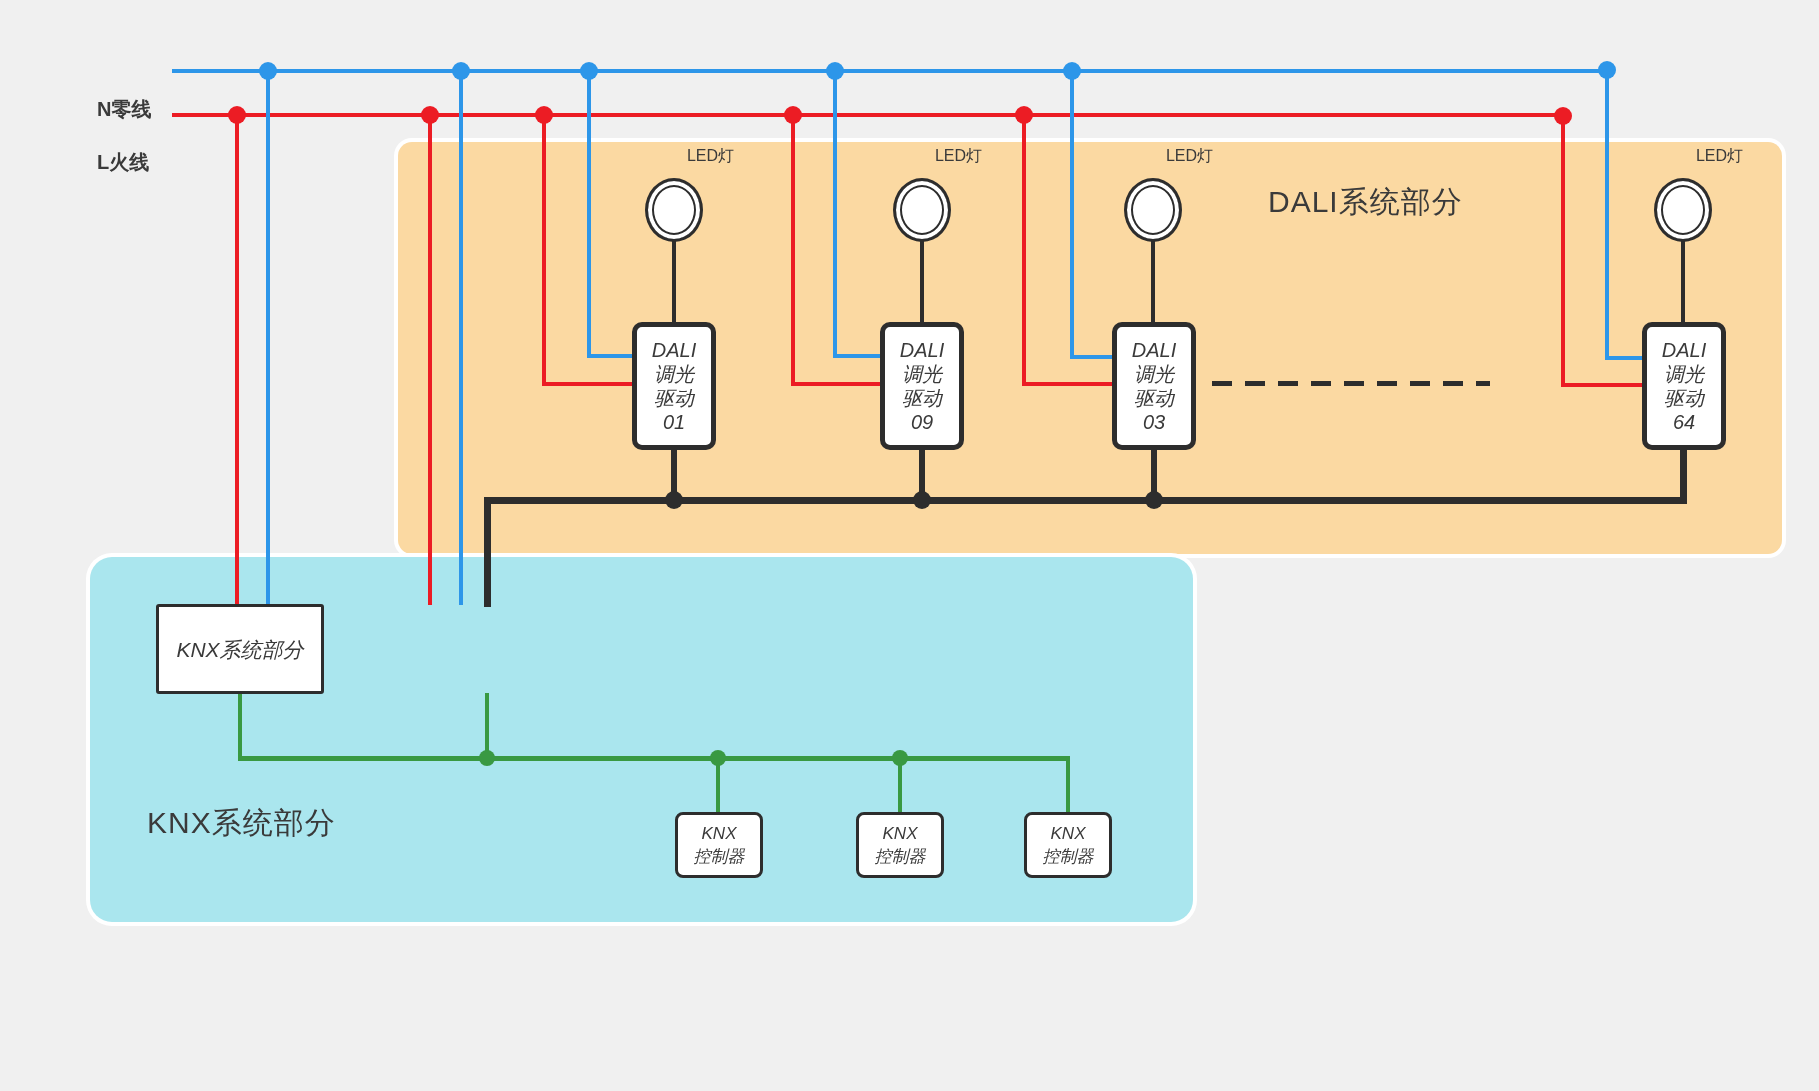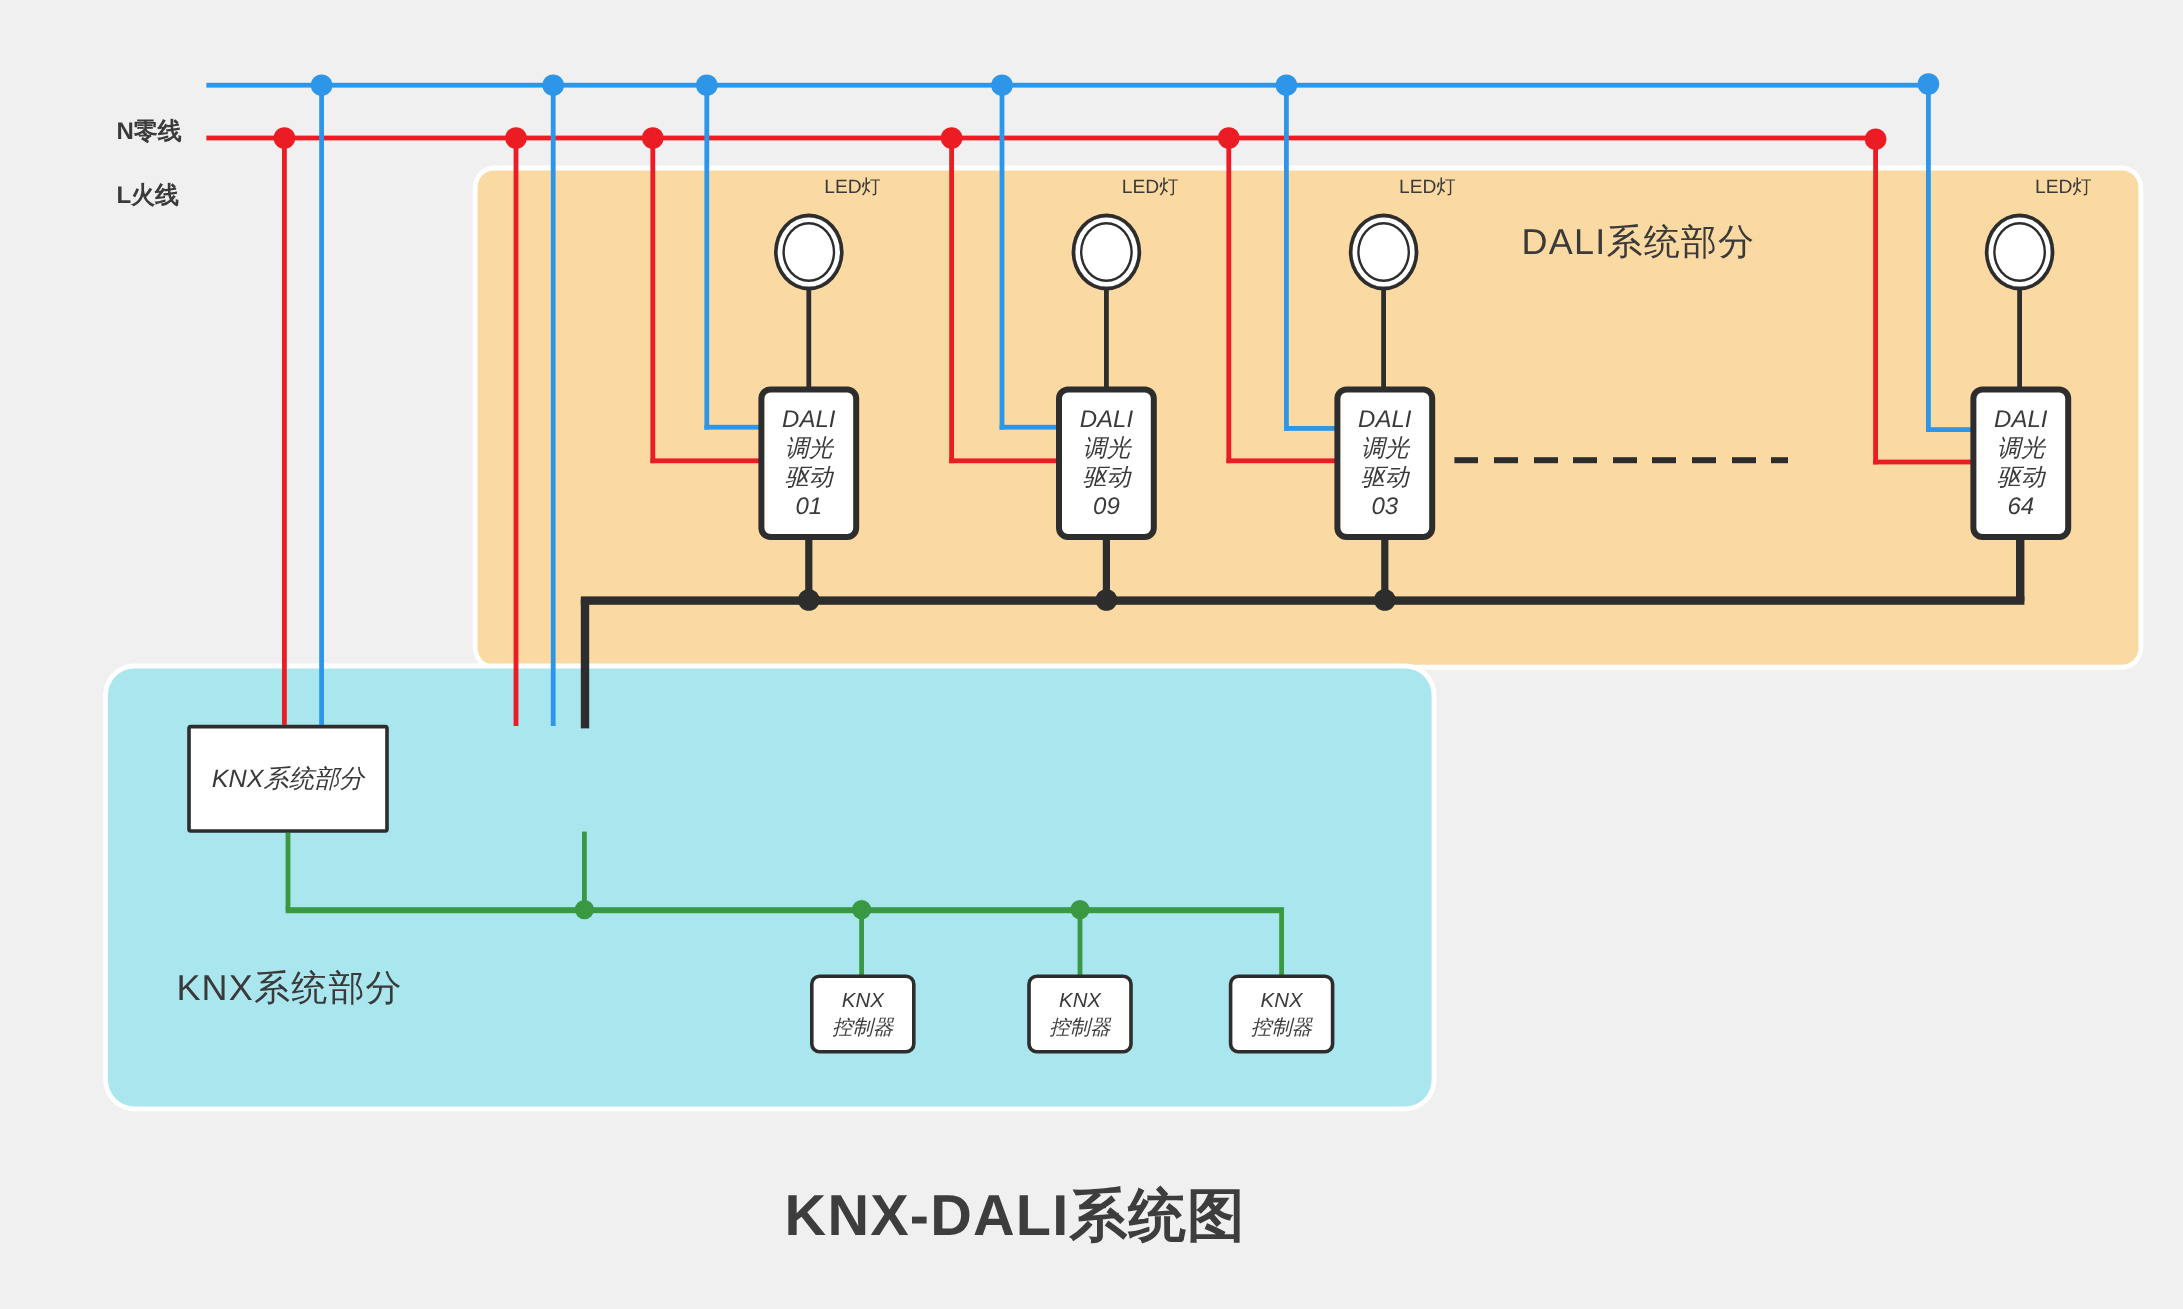--- a/index.html
+++ b/index.html
@@ -175,15 +175,14 @@
   </div>
   <div class="device-box knx-box controller" style="left:856px;">
     <span>KNX</span>
     <span>控制器</span>
   </div>
   <div class="device-box knx-box controller" style="left:1024px;">
     <span>KNX</span>
     <span>控制器</span>
   </div>
 
-  <div class="diagram-title">KNX-DALI系统图</div>
 
 </div>
 
 </body></html>

